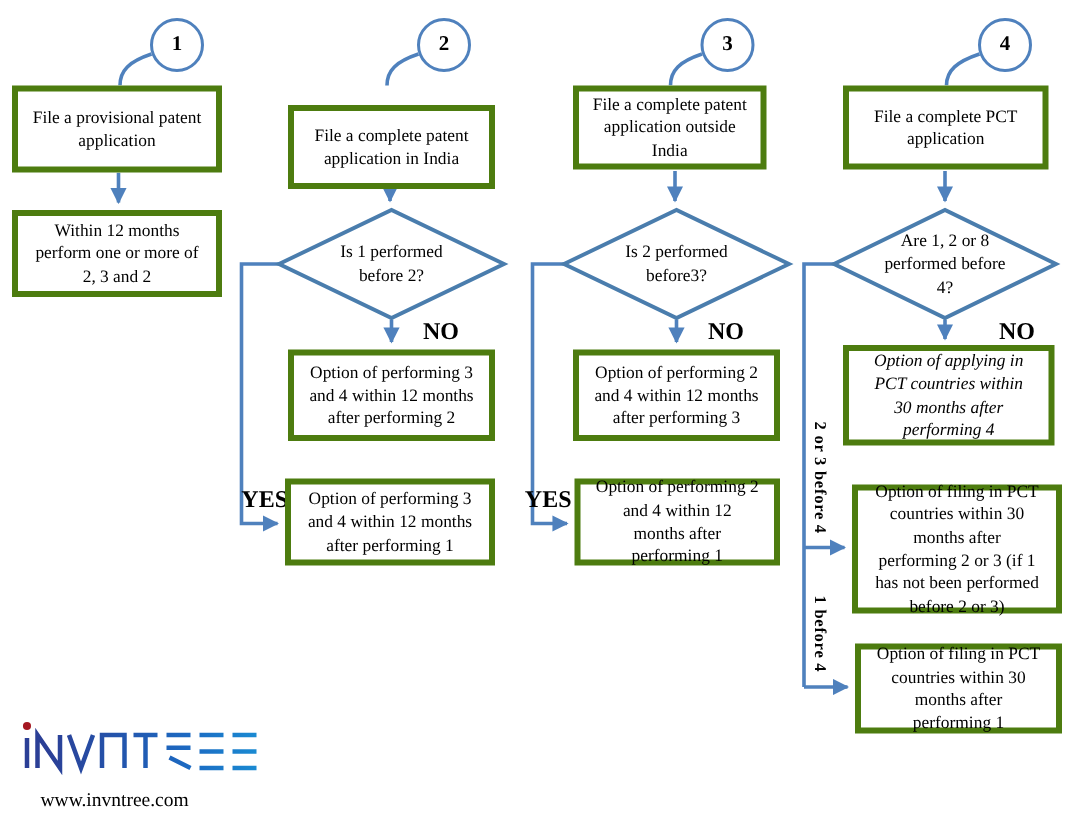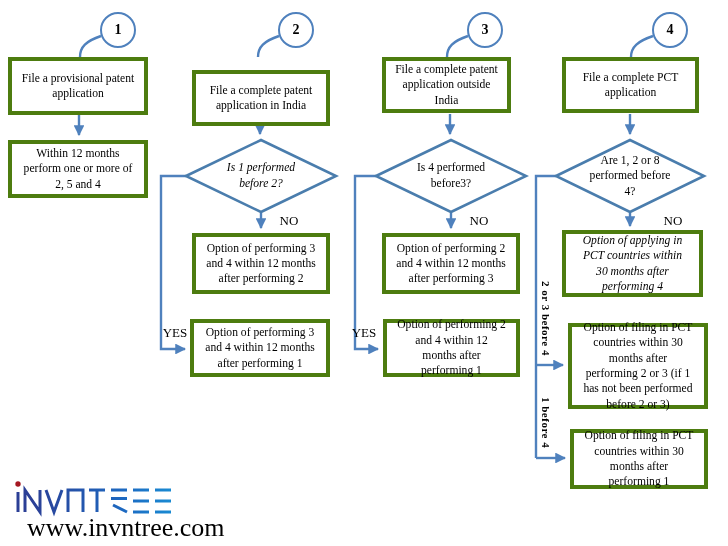--- a/index.html
+++ b/index.html
@@ -16,26 +16,26 @@
   .fbox.narrow{padding:2px 10px;}
   .circle{
     position:absolute;box-sizing:border-box;width:36px;height:36px;border:2.5px solid #4f81bd;
     border-radius:50%;background:#ffffff;display:flex;align-items:center;justify-content:center;
     font-weight:bold;font-size:14px;
   }
   .dtext{
     position:absolute;display:flex;align-items:center;justify-content:center;text-align:center;
     font-size:11.6px;line-height:1.35;
   }
-  .lbl{position:absolute;font-weight:normal;font-size:13px;width:34px;text-align:center;}
+  .lbl{position:absolute;font-weight:bold;font-size:16px;width:34px;text-align:right;}
   .vlbl{
     position:absolute;font-weight:bold;font-size:11px;white-space:nowrap;
     writing-mode:vertical-rl;letter-spacing:0.5px;
   }
-  .url{position:absolute;left:27px;top:513px;font-size:26px;}
+  .url{position:absolute;left:27px;top:525px;font-size:13px;}
 </style>
 </head>
 <body>
 
 <div class="slide">
 
   <svg class="layer" viewBox="0 0 728 546">
     <defs>
       <marker id="ah" viewBox="0 0 10 10" refX="9" refY="5" markerWidth="4.5" markerHeight="4.5" orient="auto">
         <path d="M0,0 L10,5 L0,10 Z" fill="#4f81bd"></path>
@@ -98,24 +98,24 @@
     </div>
   <div class="circle" style="left:652px;top:12px;">
       <span>4</span>
     </div>
 
   <div class="fbox" style="left:8px;top:57px;width:140px;height:58px;">File a provisional patent application</div>
   <div class="fbox" style="left:192px;top:70px;width:138px;height:56px;">File a complete patent application in India</div>
   <div class="fbox" style="left:382px;top:57px;width:129px;height:56px;">File a complete patent application outside India</div>
   <div class="fbox" style="left:562px;top:57px;width:137px;height:56px;">File a complete PCT application</div>
 
-  <div class="fbox narrow" style="left:8px;top:140px;width:140px;height:58px;">Within 12 months perform one or more of 2, 5 and 4</div>
+  <div class="fbox narrow" style="left:8px;top:140px;width:140px;height:58px;">Within 12 months perform one or more of 2, 3 and 2</div>
 
-  <div class="dtext" style="left:226px;top:146px;width:70px;height:60px;font-style:italic;">Is 1 performed before 2?</div>
-  <div class="dtext" style="left:416px;top:146px;width:70px;height:60px;">Is 4 performed before3?</div>
+  <div class="dtext" style="left:226px;top:146px;width:70px;height:60px;">Is 1 performed before 2?</div>
+  <div class="dtext" style="left:416px;top:146px;width:70px;height:60px;">Is 2 performed before3?</div>
   <div class="dtext" style="left:588px;top:146px;width:84px;height:60px;">Are 1, 2 or 8 performed before 4?</div>
 
   <div class="lbl" style="left:272px;top:213px;">NO</div>
   <div class="lbl" style="left:462px;top:213px;">NO</div>
   <div class="lbl" style="left:656px;top:213px;">NO</div>
   <div class="lbl" style="left:158px;top:325px;">YES</div>
   <div class="lbl" style="left:347px;top:325px;">YES</div>
 
   <div class="fbox narrow" style="left:192px;top:233px;width:138px;height:61px;">Option of performing 3 and 4 within 12 months after performing 2</div>
   <div class="fbox narrow" style="left:382px;top:233px;width:138px;height:61px;">Option of performing 2 and 4 within 12 months after performing 3</div>

